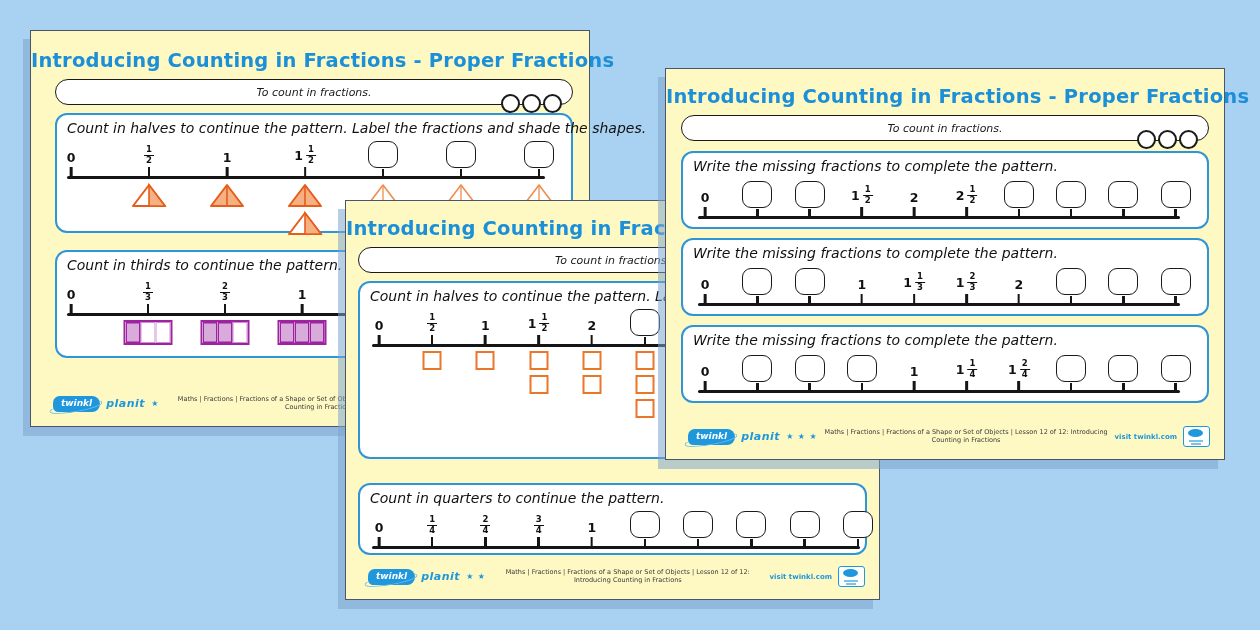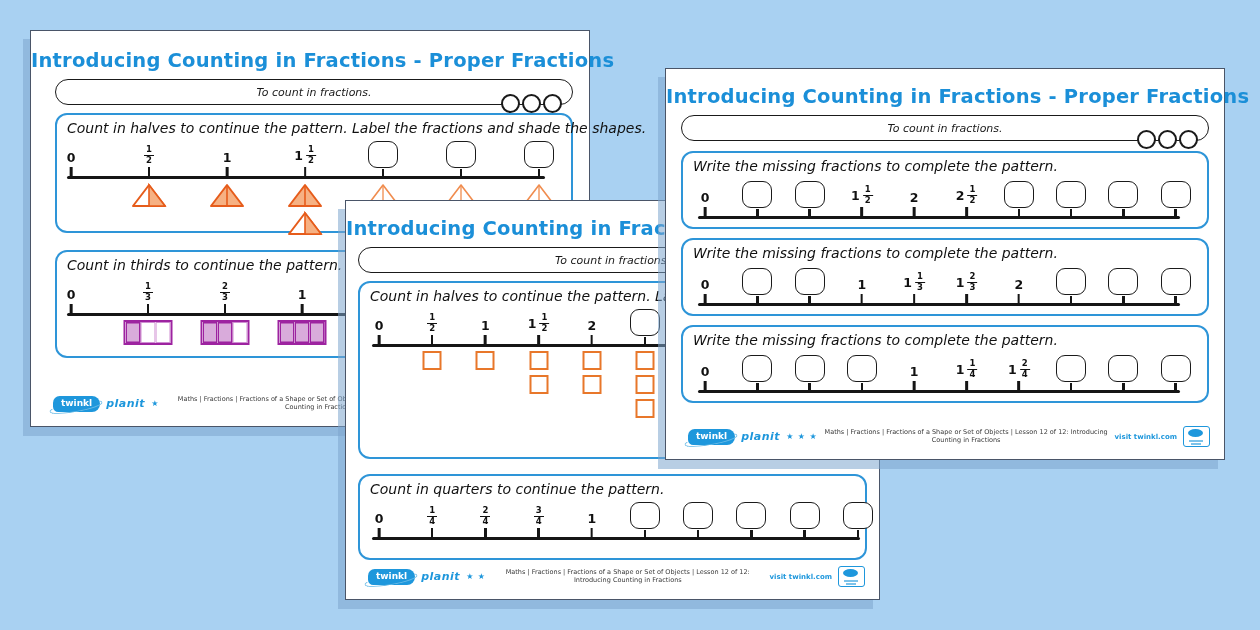--- a/index.html
+++ b/index.html
@@ -1,39 +1,39 @@
 <!DOCTYPE html>
 <html><head>
 <meta charset="utf-8">
 <style>
   html,body{margin:0;padding:0;}
   body{width:1260px;height:630px;background:#a9d1f2;font-family:"DejaVu Sans","Liberation Sans",sans-serif;overflow:hidden;}
   .stage{position:relative;width:1260px;height:630px;}
 
-  .page{position:absolute;background:#ffffff;border:1.5px solid #4a5568;box-shadow:-7px 9px 0 rgba(125,165,205,.55);box-sizing:border-box;}
+  .page{position:absolute;background:#fef9c3;border:1.5px solid #4a5568;box-shadow:-7px 9px 0 rgba(125,165,205,.55);box-sizing:border-box;}
   .page-left{left:30px;top:30px;width:560px;height:397px;z-index:1;padding-top:18px;}
   .page-middle{left:345px;top:200px;width:535px;height:400px;z-index:2;padding-top:16px;}
   .page-right{left:665px;top:68px;width:560px;height:392px;z-index:3;padding-top:16px;}
 
   .ptitle{font-size:19.5px;font-weight:bold;color:#1b8fd8;text-align:center;white-space:nowrap;letter-spacing:.2px;}
 
   .obj{position:relative;border:1.8px solid #1a1a1a;border-radius:13px;height:26px;display:flex;align-items:center;justify-content:center;font-size:11px;font-style:italic;color:#1a1a1a;box-sizing:border-box;background:#fff;}
   .page-left .obj{margin:7px 16px 0 24px;}
   .page-middle .obj{margin:7px 12px 0 12px;}
   .page-right .obj{margin:7px 15px 0 15px;}
   .circles{position:absolute;right:10px;bottom:-9px;display:flex;gap:2px;}
   .circ{width:15px;height:15px;border:2px solid #1a1a1a;border-radius:50%;background:#fff;}
 
   .sec{border:2px solid #2e95d8;border-radius:12px;padding:6px 10px;background:#fff;box-sizing:border-box;position:relative;}
   .page-left .sec{margin:8px 16px 0 24px;}
   .page-left .sec.s1{height:120px;margin-top:8px;}
   .page-left .sec.s2{height:108px;margin-top:17px;}
   .page-middle .sec{margin:8px 12px 0 12px;}
   .page-middle .sec.s1{height:178px;overflow:hidden;}
-  .page-middle .sec.s2{height:86px;margin-top:15px;}
+  .page-middle .sec.s2{height:72px;margin-top:24px;}
   .page-right .sec{margin:10px 15px 0 15px;height:78px;}
   .page-right .sec + .sec{margin-top:9px;}
 
   .instr{font-size:14px;font-style:italic;color:#111;line-height:15px;white-space:nowrap;}
 
   .nl{position:relative;margin-top:2px;}
   .nl-top{position:relative;}
   .tick{position:absolute;bottom:0;transform:translateX(-50%);display:flex;flex-direction:column;align-items:center;justify-content:flex-end;}
   .tlab{display:flex;align-items:center;}
   .lbl,.fw{font-size:12.5px;font-weight:bold;color:#111;}
@@ -48,21 +48,21 @@
   .nl-bot{position:relative;}
   .shape-stack{position:absolute;top:4px;transform:translateX(-50%);display:flex;flex-direction:column;align-items:center;gap:3px;}
   .sqstack{gap:5px;}
   .osq{width:15px;height:15px;border:2px solid #e8772a;background:#fff;}
   .bar{display:flex;border:2px solid #9d23a0;background:#fff;}
   .cell{width:15px;height:21px;box-shadow:inset 0 0 0 1px #cf8ed2;}
   .cell.shaded{background:#d9abdb;box-shadow:inset 0 0 0 1.5px #9d23a0;}
   .tri{line-height:0;}
 
   .pfoot{position:absolute;left:22px;right:14px;bottom:12px;display:flex;align-items:center;gap:6px;}
-  .logo{position:relative;background:#1e97dc;color:#fff;font-weight:bold;font-size:9px;padding:3px 8px 4px;border-radius:10px 12px 12px 8px;flex:none;line-height:1;}
+  .logo{position:relative;background:#1e97dc;color:#fff;font-weight:bold;font-style:italic;font-size:9px;padding:3px 8px 4px;border-radius:10px 12px 12px 8px;flex:none;line-height:1;}
   .logo::after{content:"";position:absolute;left:-4px;bottom:0;width:110%;height:8px;border:1.5px solid #66b9e6;border-top-color:transparent;border-radius:50%;transform:rotate(-10deg);pointer-events:none;}
   .planit{color:#1e97dc;font-weight:bold;font-style:italic;font-size:11px;letter-spacing:.5px;line-height:1;}
   .stars{color:#1e97dc;font-size:8px;letter-spacing:1px;line-height:1;}
   .fcenter{flex:1;text-align:center;font-size:6.5px;color:#3a3a3a;line-height:1.2;}
   .visit{font-size:7px;font-weight:bold;color:#1e97dc;white-space:nowrap;}
   .badge{position:relative;width:25px;height:19px;border:1.5px solid #1e97dc;border-radius:3px;flex:none;background:#fff;}
   .badge-cloud{position:absolute;left:4px;top:2px;width:15px;height:8px;background:#1e97dc;border-radius:50%;}
   .badge-line{position:absolute;left:5px;bottom:4.5px;width:14px;height:1.5px;background:#7cc3ea;}
   .badge-line2{position:absolute;left:7px;bottom:1.5px;width:10px;height:1.5px;background:#7cc3ea;}
 </style>

